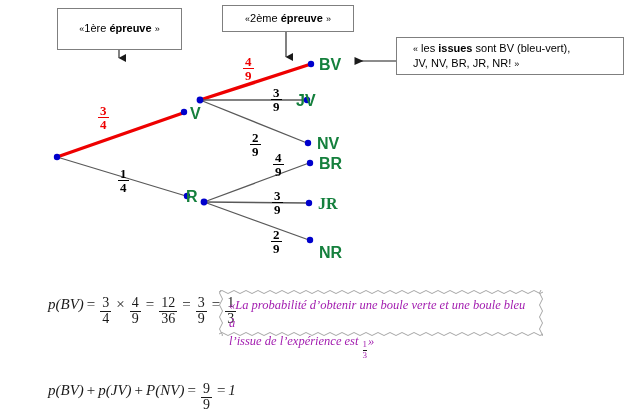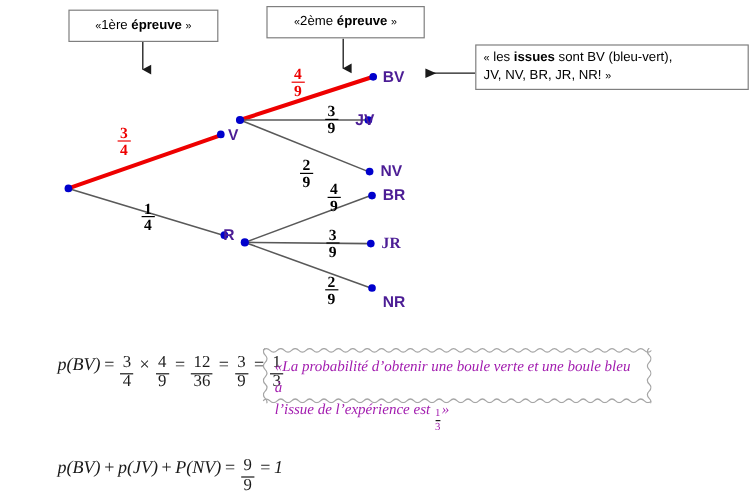--- a/index.html
+++ b/index.html
@@ -31,38 +31,38 @@
   }
   .callout-text {
     white-space: pre;
     line-height: 1.25;
   }
 
   #callout-epreuve1 {
     left: 57px;
     top: 8px;
     width: 125px;
-    height: 27px;
+    height: 42px;
     font-size: 11px;
   }
   #callout-epreuve2 {
     left: 222px;
     top: 5px;
     width: 132px;
     height: 27px;
     font-size: 11px;
   }
   #callout-issues {
     left: 396px;
     top: 37px;
     width: 228px;
     height: 38px;
     font-size: 11px;
     justify-content: flex-start;
-    padding-left: 6px;
+    padding-left: 16px;
     text-align: left;
   }
   #callout-issues .callout-text { line-height: 1.35; }
 
   .b { font-weight: bold; }
   .guillemet { font-size: 9px; }
 
   
   #tree-svg {
     position: absolute;
@@ -70,22 +70,22 @@
     top: 0;
     width: 630px;
     height: 418px;
   }
 
   
   .node-label {
     position: absolute;
     font-family: "Liberation Sans", sans-serif;
     font-weight: bold;
-    font-size: 13px;
-    color: #4c1d95;
+    font-size: 16px;
+    color: #15803d;
     white-space: nowrap;
   }
 
   
   .frac {
     position: absolute;
     display: inline-block;
     text-align: center;
     font-family: "Liberation Serif", serif;
     font-weight: bold;

